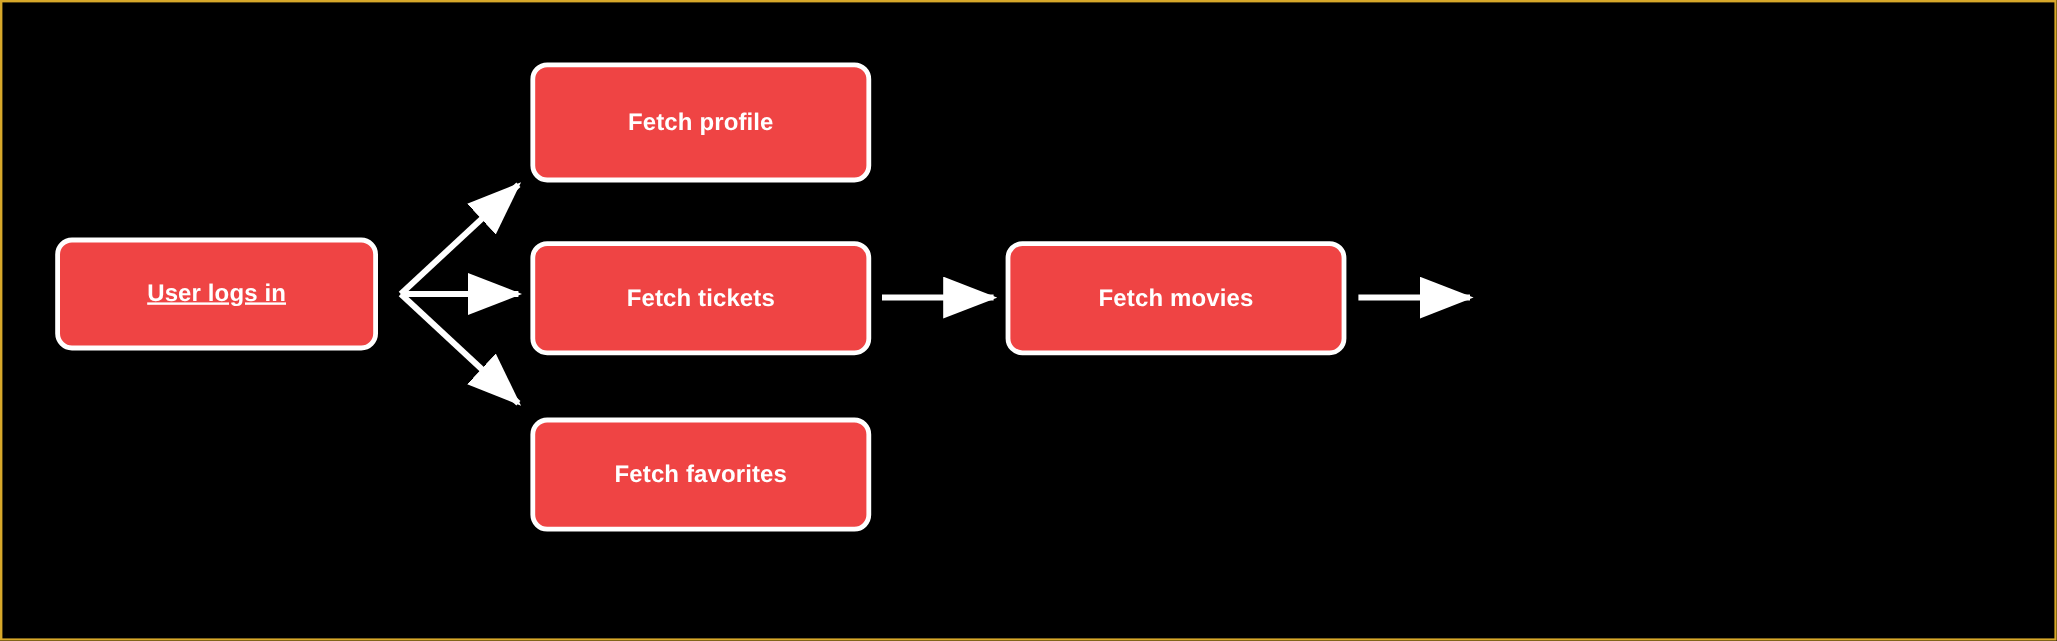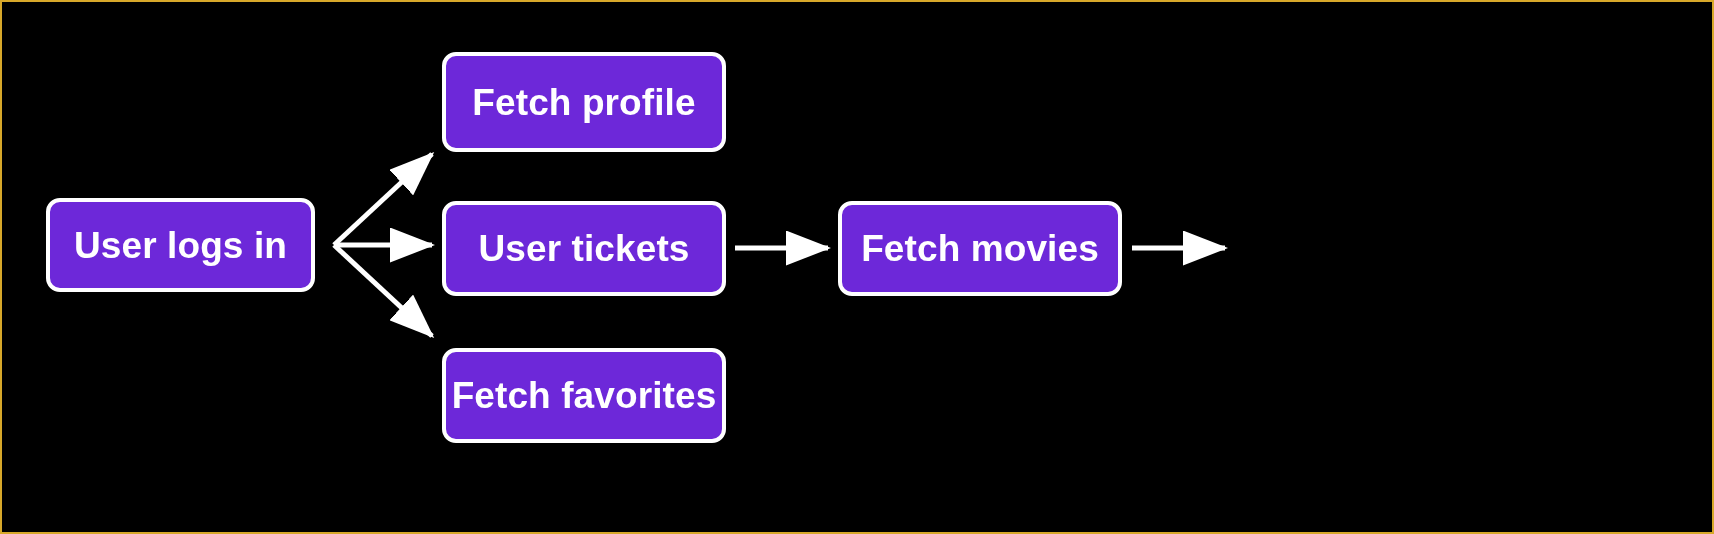--- a/index.html
+++ b/index.html
@@ -23,26 +23,26 @@
     top: 0;
     width: 1714px;
     height: 534px;
     pointer-events: none;
   }
   .node {
     position: absolute;
     box-sizing: border-box;
     border: 4px solid #ffffff;
     border-radius: 14px;
-    background: #6d28d9;
+    background: #ef4444;
     color: #ffffff;
     display: flex;
     align-items: center;
     justify-content: center;
-    font-size: 37px;
+    font-size: 20px;
     font-weight: 700;
     letter-spacing: 0.1px;
     line-height: 1;
     white-space: nowrap;
   }
   .node .node-label {
     display: block;
   }
 </style>
 </head>
@@ -58,30 +58,30 @@
     </defs>
     <g id="edge-group">
         <line x1="332" y1="243" x2="430" y2="152" stroke="#ffffff" stroke-width="5" marker-end="url(#arrowhead)"></line>
         <line x1="332" y1="243" x2="430" y2="243" stroke="#ffffff" stroke-width="5" marker-end="url(#arrowhead)"></line>
         <line x1="332" y1="243" x2="430" y2="334" stroke="#ffffff" stroke-width="5" marker-end="url(#arrowhead)"></line>
         <line x1="733" y1="246" x2="826" y2="246" stroke="#ffffff" stroke-width="5" marker-end="url(#arrowhead)"></line>
         <line x1="1130" y1="246" x2="1223" y2="246" stroke="#ffffff" stroke-width="5" marker-end="url(#arrowhead)"></line>
       </g>
   </svg>
 
-  <div class="node" style="left: 44px; top: 196px; width: 269px; height: 94px;">
+  <div class="node" style="left: 44px; top: 196px; width: 269px; height: 94px; text-decoration: underline;">
     <span class="node-label">User logs in</span>
   </div>
 
   <div class="node" style="left: 440px; top: 50px; width: 284px; height: 100px;">
     <span class="node-label">Fetch profile</span>
   </div>
 
   <div class="node" style="left: 440px; top: 199px; width: 284px; height: 95px;">
-    <span class="node-label">User tickets</span>
+    <span class="node-label">Fetch tickets</span>
   </div>
 
   <div class="node" style="left: 440px; top: 346px; width: 284px; height: 95px;">
     <span class="node-label">Fetch favorites</span>
   </div>
 
   <div class="node" style="left: 836px; top: 199px; width: 284px; height: 95px;">
     <span class="node-label">Fetch movies</span>
   </div>
 

